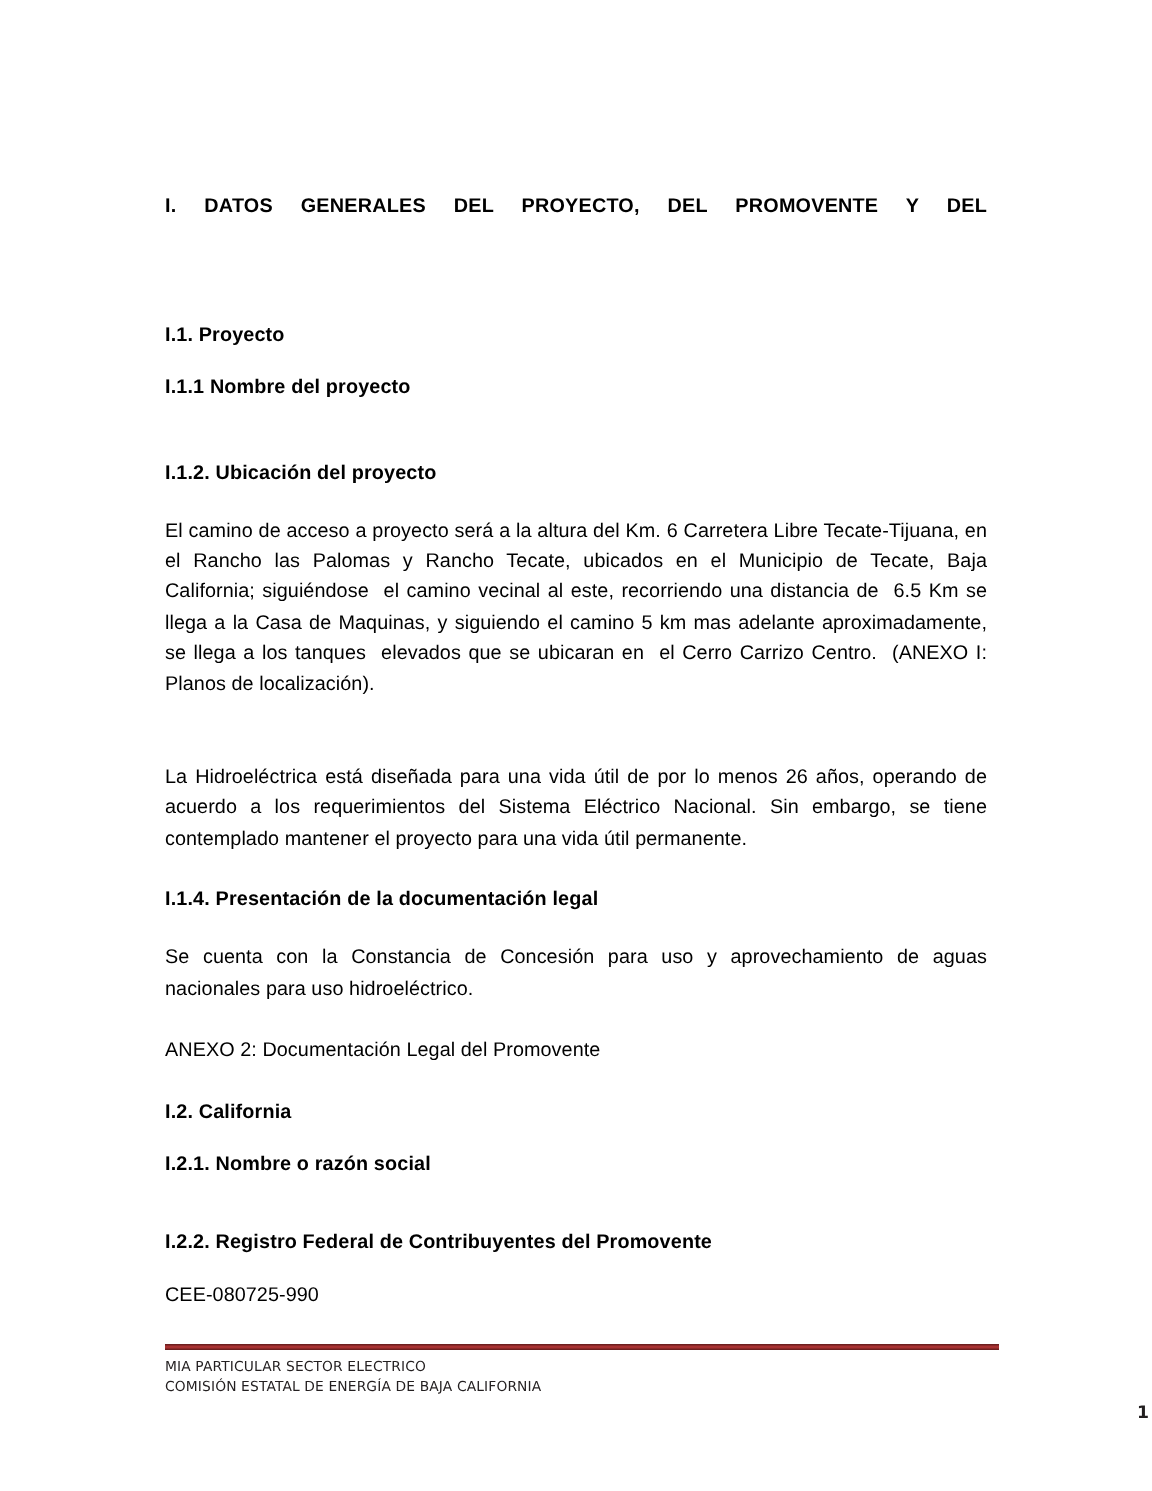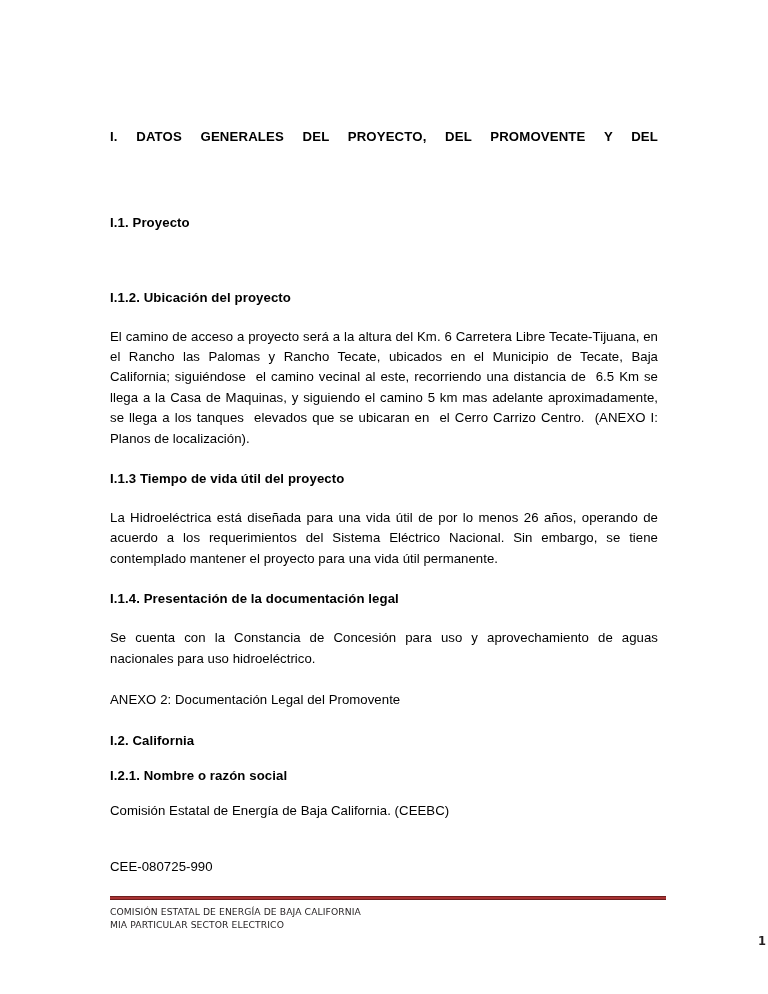--- a/index.html
+++ b/index.html
@@ -136,62 +136,62 @@
   <div class="content">
 
     <div class="doc-title">
       <span class="ln1">I. DATOS GENERALES DEL PROYECTO, DEL PROMOVENTE Y DEL</span>
     </div>
 
     <div class="gap-28"></div>
     <h2 class="section-heading">I.1. Proyecto</h2>
 
     <div class="gap-18"></div>
+    <h2 class="section-heading">I.1.1 Nombre del proyecto</h2>
 
     <div class="gap-20"></div>
 
     <div class="gap-20"></div>
     <h2 class="section-heading">I.1.2. Ubicación del proyecto</h2>
 
     <div class="gap-21"></div>
     <p class="body-text">El camino de acceso a proyecto será a la altura del Km. 6 Carretera Libre Tecate-Tijuana, en el Rancho las Palomas y Rancho Tecate, ubicados en el Municipio de Tecate, Baja California; siguiéndose  el camino vecinal al este, recorriendo una distancia de  6.5 Km se llega a la Casa de Maquinas, y siguiendo el camino 5 km mas adelante aproximadamente, se llega a los tanques  elevados que se ubicaran en  el Cerro Carrizo Centro.  (ANEXO I: Planos de localización).</p>
 
     <div class="gap-21"></div>
-    <h2 class="section-heading">I.1.3 Tiempo de vida útil del proyecto</h2>
 
     <div class="gap-21"></div>
     <p class="body-text">La Hidroeléctrica está diseñada para una vida útil de por lo menos 26 años, operando de acuerdo a los requerimientos del Sistema Eléctrico Nacional. Sin embargo, se tiene contemplado mantener el proyecto para una vida útil permanente.</p>
 
     <div class="gap-21"></div>
     <h2 class="section-heading">I.1.4. Presentación de la documentación legal</h2>
 
     <div class="gap-21"></div>
     <p class="body-text">Se cuenta con la Constancia de Concesión para uso y aprovechamiento de aguas nacionales para uso hidroeléctrico.</p>
 
     <div class="gap-21"></div>
     <p class="body-text no-justify">ANEXO 2: Documentación Legal del Promovente</p>
 
     <div class="gap-22"></div>
     <h2 class="section-heading">I.2. California</h2>
 
     <div class="gap-18"></div>
     <h2 class="section-heading">I.2.1. Nombre o razón social</h2>
 
     <div class="gap-17"></div>
-    <p class="body-text no-justify">Comisión Estatal de Energía de Baja California. (CEEBC)</p>
 
     <div class="gap-18"></div>
+    <h2 class="section-heading">I.2.2. Registro Federal de Contribuyentes del Promovente</h2>
 
     <div class="gap-17"></div>
     <p class="body-text no-justify">CEE-080725-990</p>
 
   </div>
 
   <div class="footer">
     <div class="footer-rule"></div>
     <div class="footer-text">
+      <span class="footer-line">MIA PARTICULAR SECTOR ELECTRICO</span>
       <span class="footer-line">COMISIÓN ESTATAL DE ENERGÍA DE BAJA CALIFORNIA</span>
-      <span class="footer-line">MIA PARTICULAR SECTOR ELECTRICO</span>
     </div>
     <div class="page-number">1</div>
   </div>
 
 </div>
 
 </body></html>

